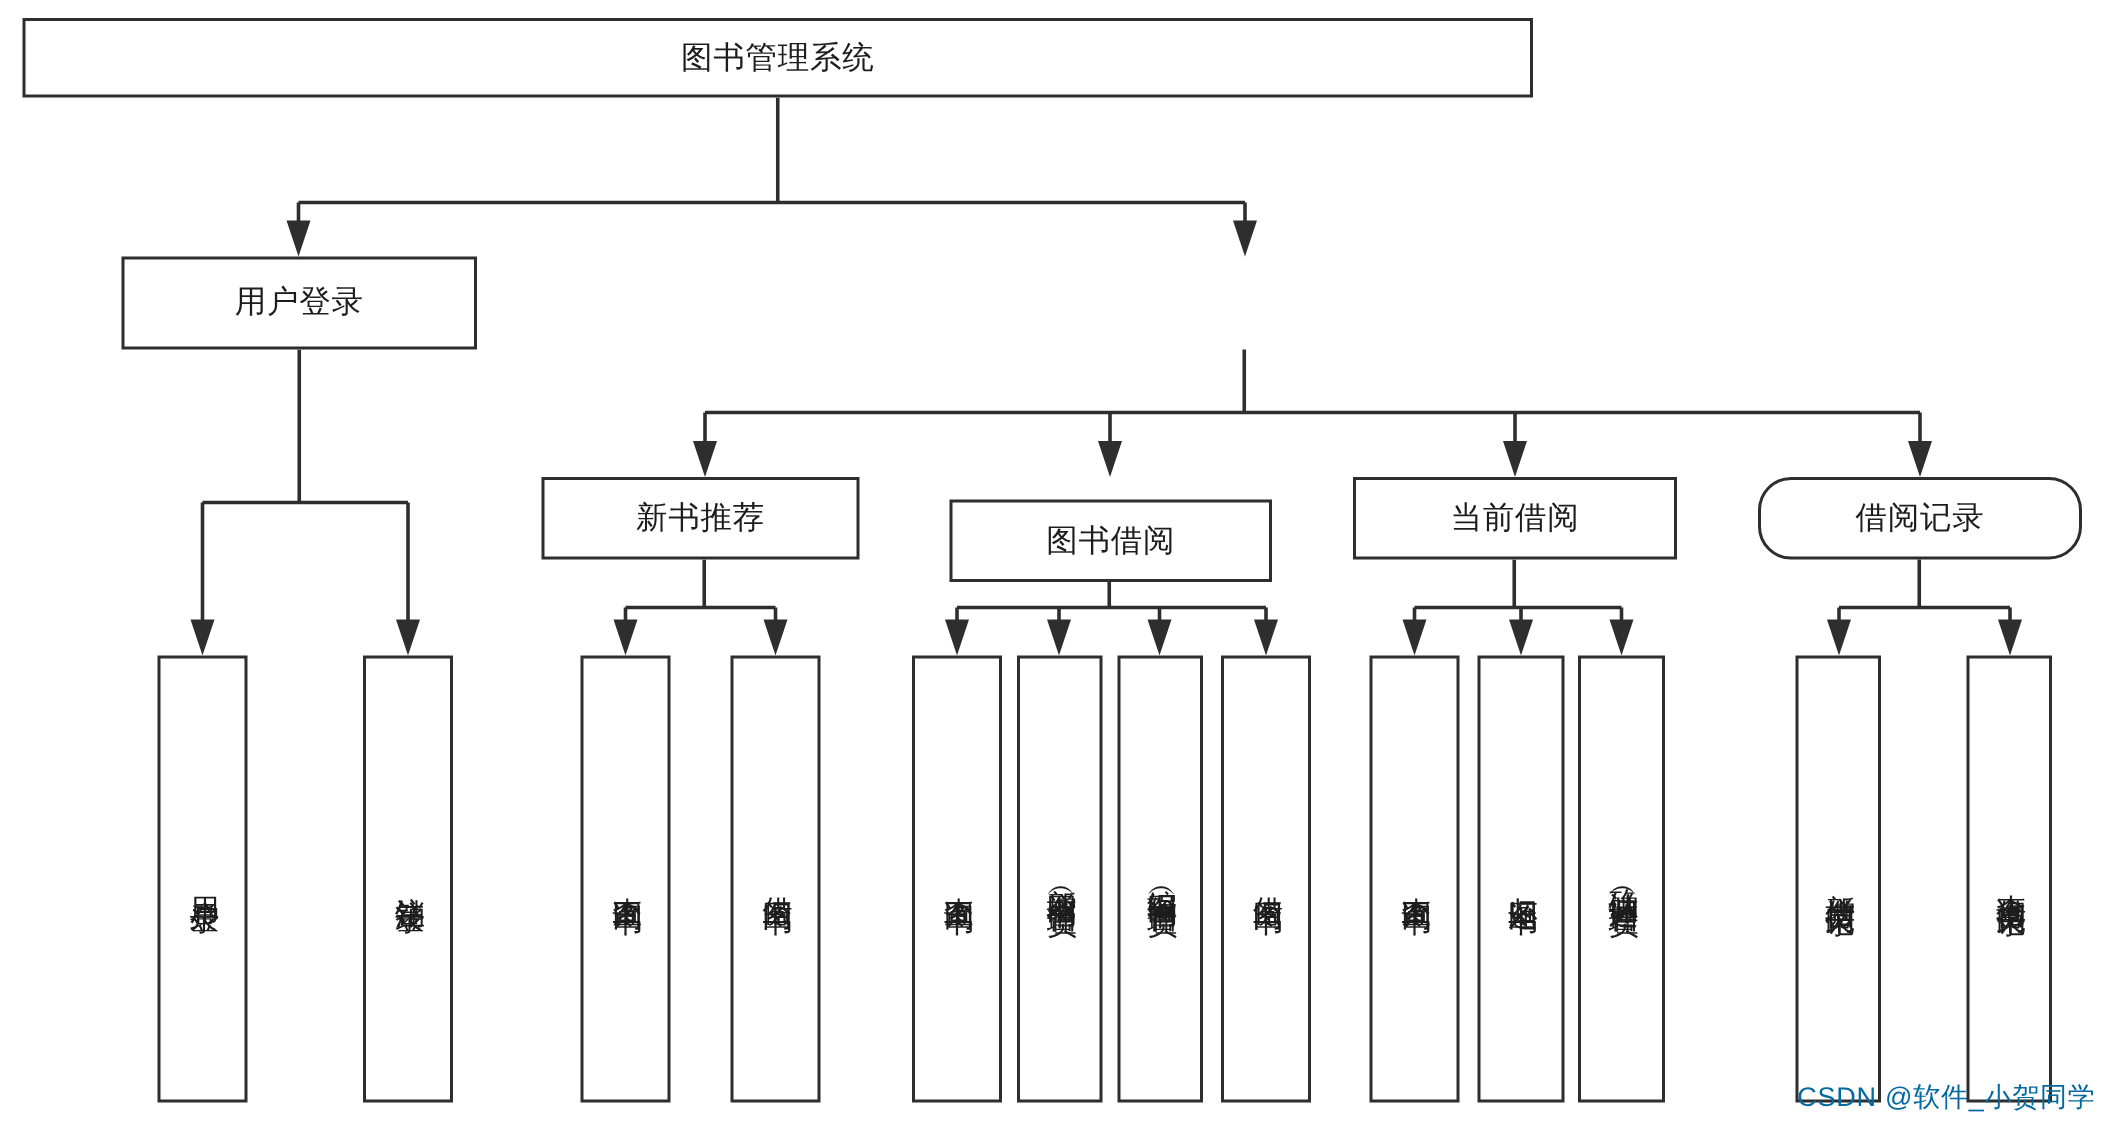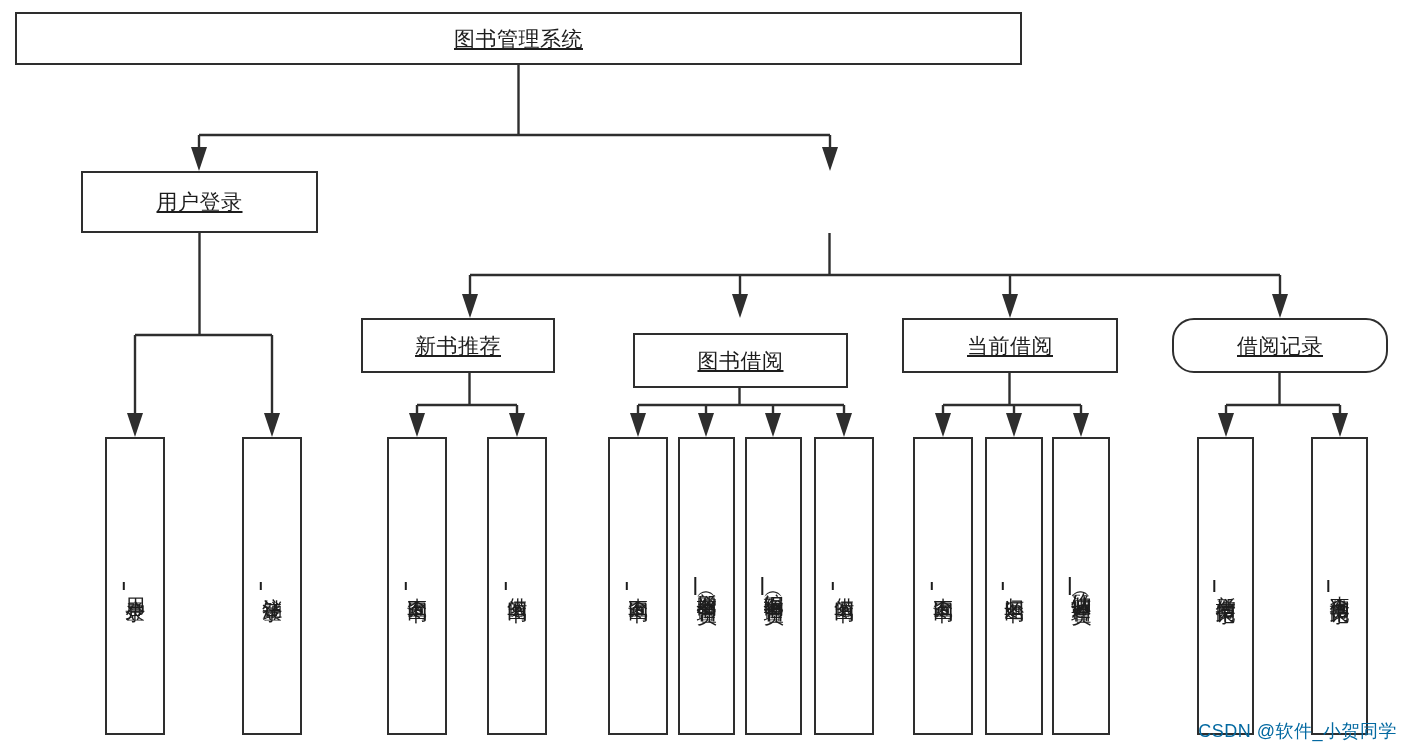--- a/index.html
+++ b/index.html
@@ -29,21 +29,20 @@
     display: flex;
     align-items: center;
     justify-content: center;
     text-align: center;
   }
   .node-label {
     font-size: 21px;
     line-height: 1.2;
     letter-spacing: 0.5px;
     white-space: nowrap;
-    text-decoration: underline;
   }
   .node-leaf .node-label {
     writing-mode: vertical-rl;
     text-orientation: upright;
     font-size: 20px;
     line-height: 1.28;
     letter-spacing: 2px;
     white-space: nowrap;
   }
   .node-leaf {
@@ -144,21 +143,21 @@
   </svg>
 
   <div class="node-box" style="left:15px; top:12px; width:1007px; height:53px;">
     <span class="node-label">图书管理系统</span>
   </div>
 
   <div class="node-box" style="left:81px; top:171px; width:237px; height:62px;">
     <span class="node-label">用户登录</span>
   </div>
 
-  <div class="node-box" style="left:361px; top:318px; width:194px; height:55px;">
+  <div class="node-box" style="left:361px; top:318px; width:212px; height:55px;">
     <span class="node-label">新书推荐</span>
   </div>
   <div class="node-box" style="left:633px; top:318px; width:215px; height:55px;margin-top:15px;">
     <span class="node-label">图书借阅</span>
   </div>
   <div class="node-box" style="left:902px; top:318px; width:216px; height:55px;">
     <span class="node-label">当前借阅</span>
   </div>
   <div class="node-box" style="left:1172px; top:318px; width:216px; height:55px;border-radius:22px;">
     <span class="node-label">借阅记录</span>

